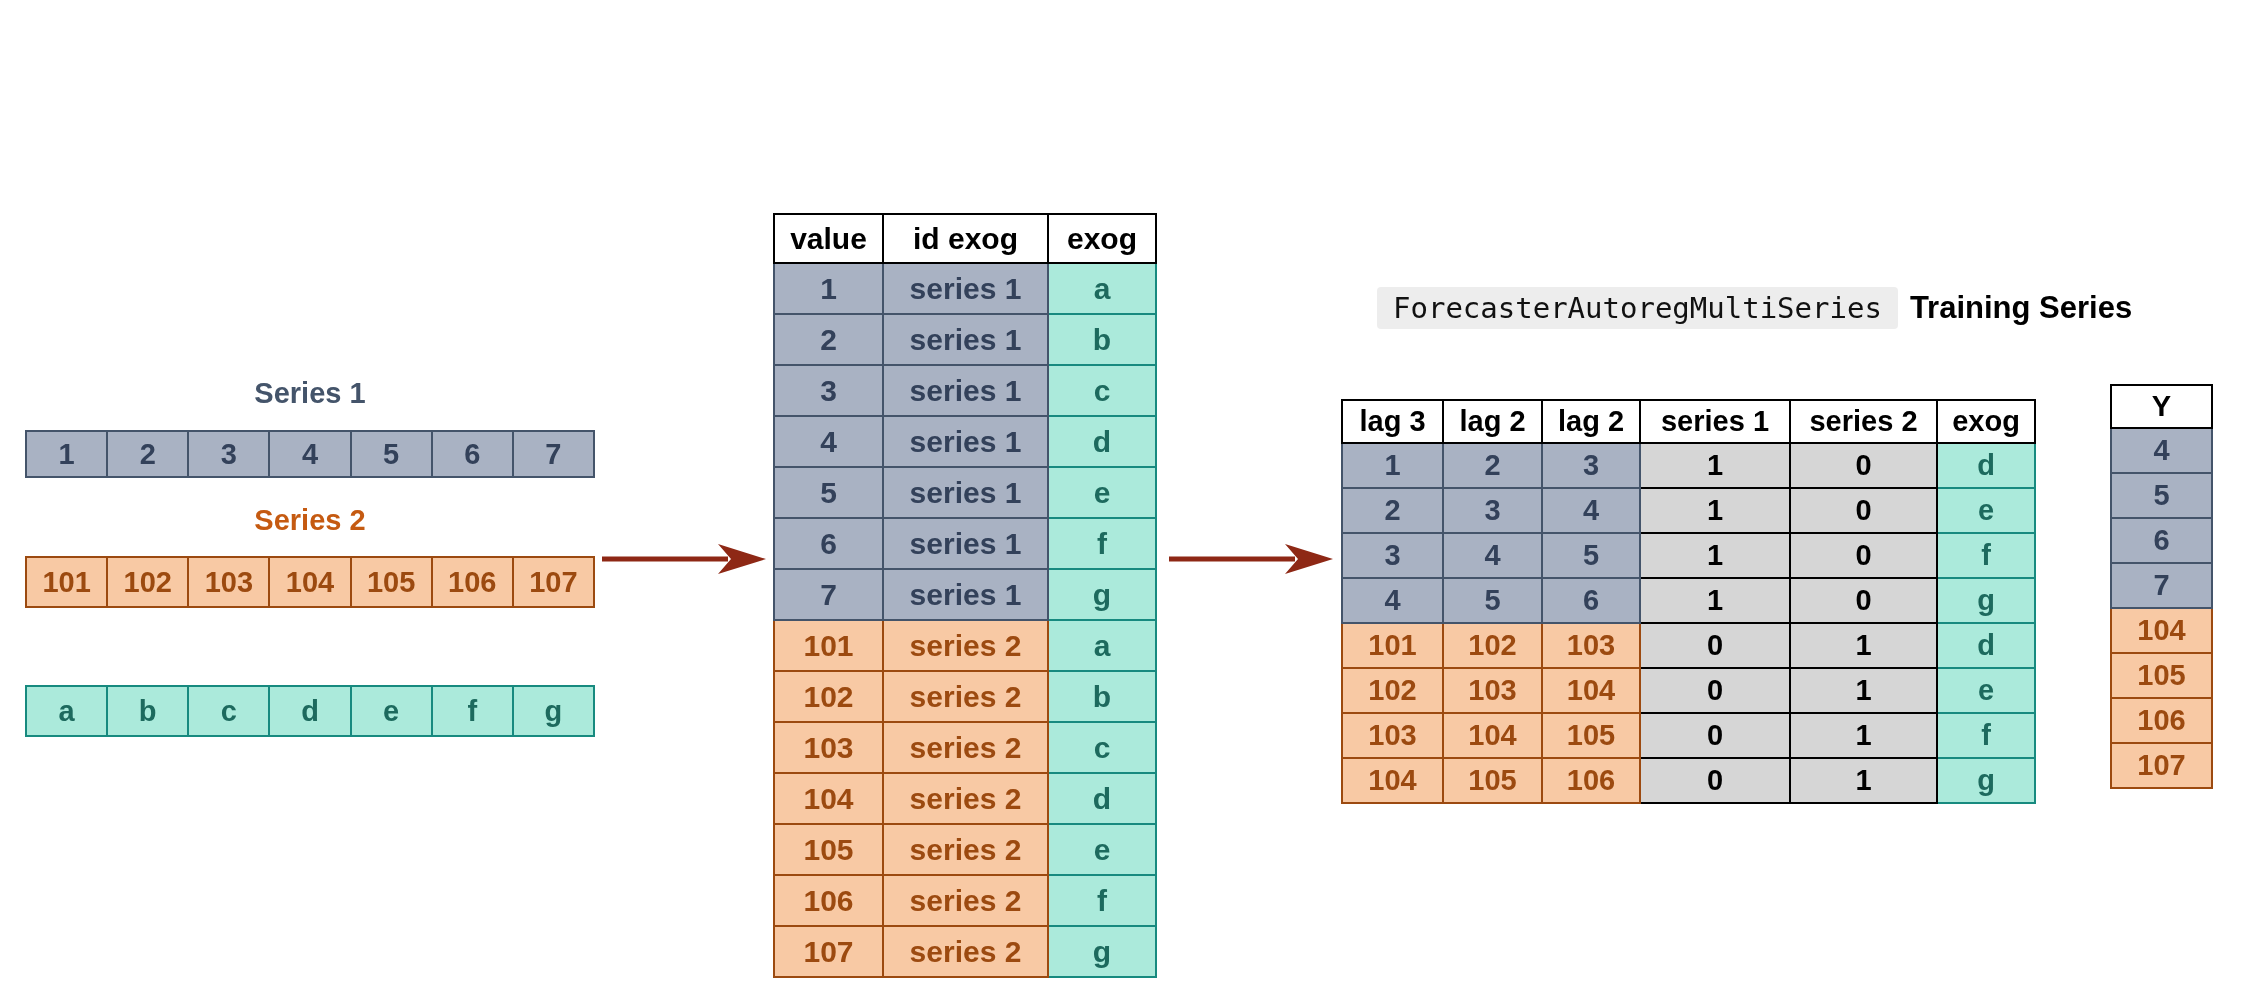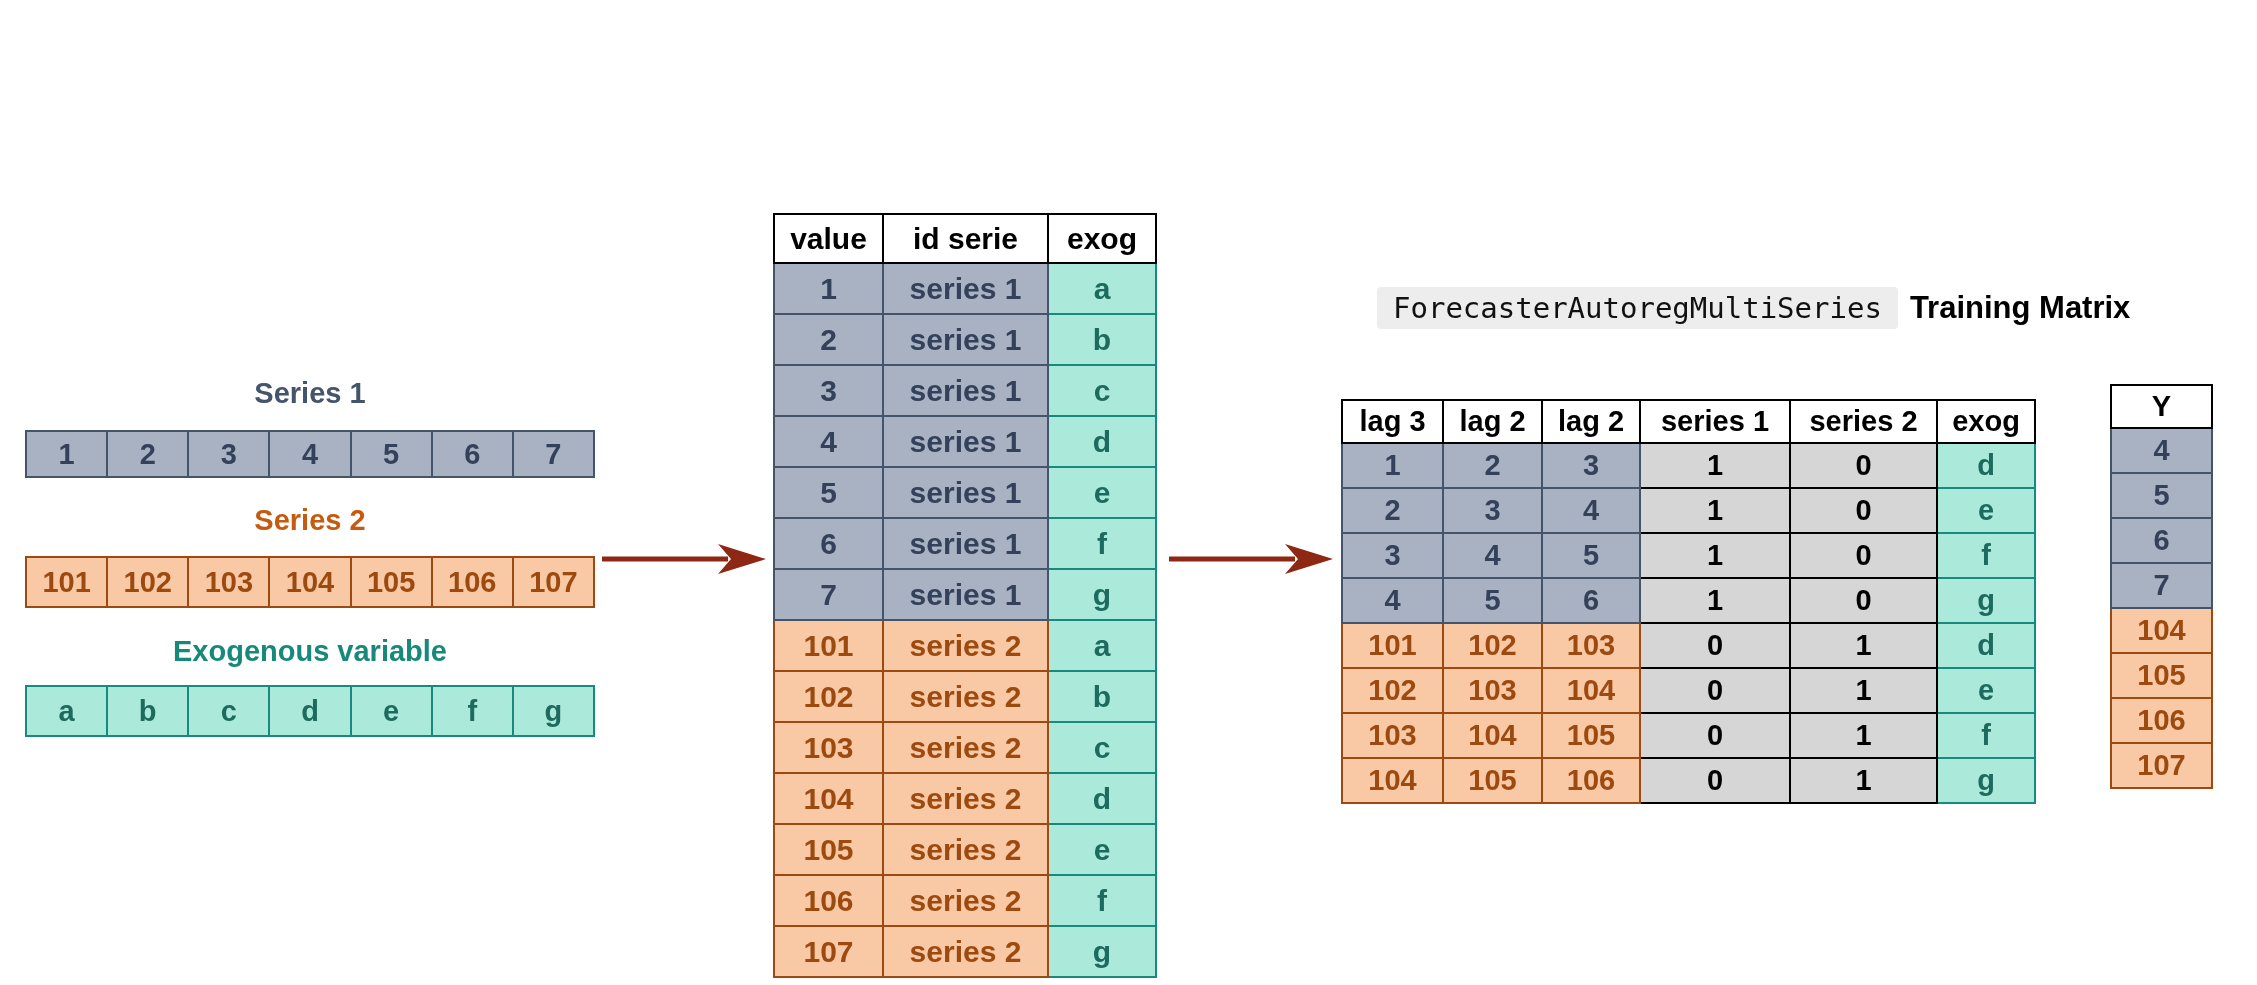--- a/index.html
+++ b/index.html
@@ -89,21 +89,20 @@
   <div class="strip" style="top:556px;height:52px">
     <div class="cell o">101</div>
     <div class="cell o">102</div>
     <div class="cell o">103</div>
     <div class="cell o">104</div>
     <div class="cell o">105</div>
     <div class="cell o">106</div>
     <div class="cell o">107</div>
   </div>
 
-  <div class="strip-title t-teal" style="top:636px">Exogenous variable</div>
   <div class="strip" style="top:685px;height:52px">
     <div class="cell t">a</div>
     <div class="cell t">b</div>
     <div class="cell t">c</div>
     <div class="cell t">d</div>
     <div class="cell t">e</div>
     <div class="cell t">f</div>
     <div class="cell t">g</div>
   </div>
 
@@ -118,21 +117,21 @@
 
   <table class="midtab">
     <colgroup>
         <col style="width:109px">
         <col style="width:165px">
         <col style="width:108px">
       </colgroup>
     <tbody>
         <tr>
       <th>value</th>
-      <th>id serie</th>
+      <th>id exog</th>
       <th>exog</th>
     </tr>
     <tr>
           <td class="b">1</td>
           <td class="b">series 1</td>
           <td class="t">a</td>
         </tr>
     <tr>
           <td class="b">2</td>
           <td class="b">series 1</td>
@@ -196,21 +195,21 @@
     <tr>
           <td class="o">107</td>
           <td class="o">series 2</td>
           <td class="t">g</td>
         </tr>
   </tbody>
     </table>
 
   <div class="tm-title">
     <span class="code-chip">ForecasterAutoregMultiSeries</span>
-    <span class="tm-text">Training Matrix</span>
+    <span class="tm-text">Training Series</span>
   </div>
 
   <table class="traintab">
     <colgroup>
         <col style="width:101px">
         <col style="width:99px">
         <col style="width:98px">
         <col style="width:150px">
         <col style="width:147px">
         <col style="width:98px">

